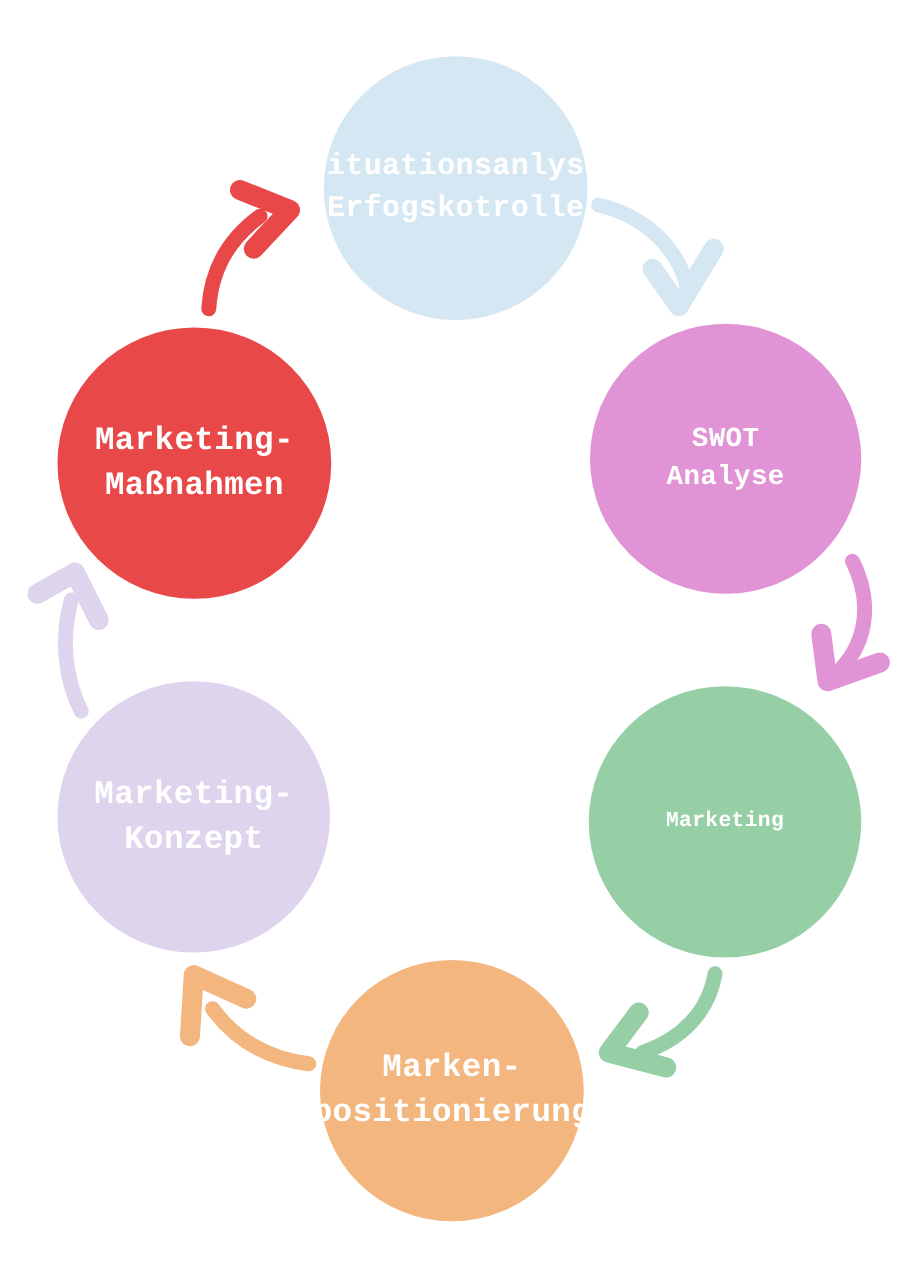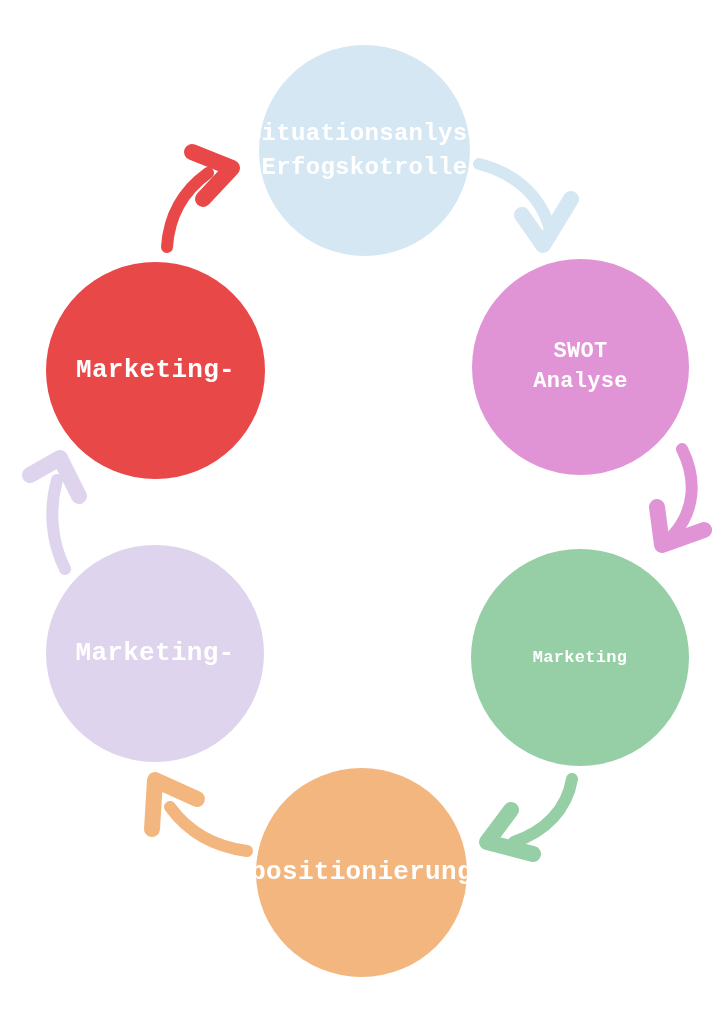--- a/index.html
+++ b/index.html
@@ -99,29 +99,32 @@
   </div>
 
   <div class="circle pos-ziele" style="background-color: rgb(150, 207, 165); color: rgb(255, 255, 255);">
     <div class="label">
       <span class="line">Marketing</span>
     </div>
   </div>
 
   <div class="circle pos-marken" style="background-color: rgb(243, 182, 126); color: rgb(255, 255, 255);">
     <div class="label">
+      <span class="line">Marken-</span>
       <span class="line">positionierung</span>
     </div>
   </div>
 
   <div class="circle pos-konzept" style="background-color: rgb(222, 212, 237); color: rgb(255, 255, 255);">
     <div class="label">
       <span class="line">Marketing-</span>
+      <span class="line">Konzept</span>
     </div>
   </div>
 
   <div class="circle pos-massnahmen" style="background-color: rgb(233, 72, 73); color: rgb(255, 255, 255);">
     <div class="label">
       <span class="line">Marketing-</span>
+      <span class="line">Maßnahmen</span>
     </div>
   </div>
 
 </div>
 
 </body></html>

